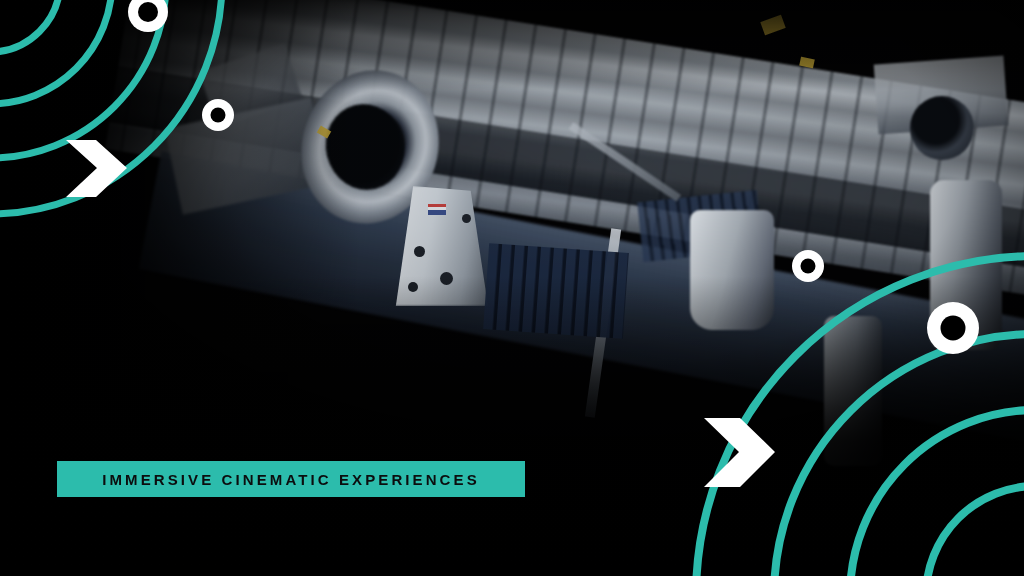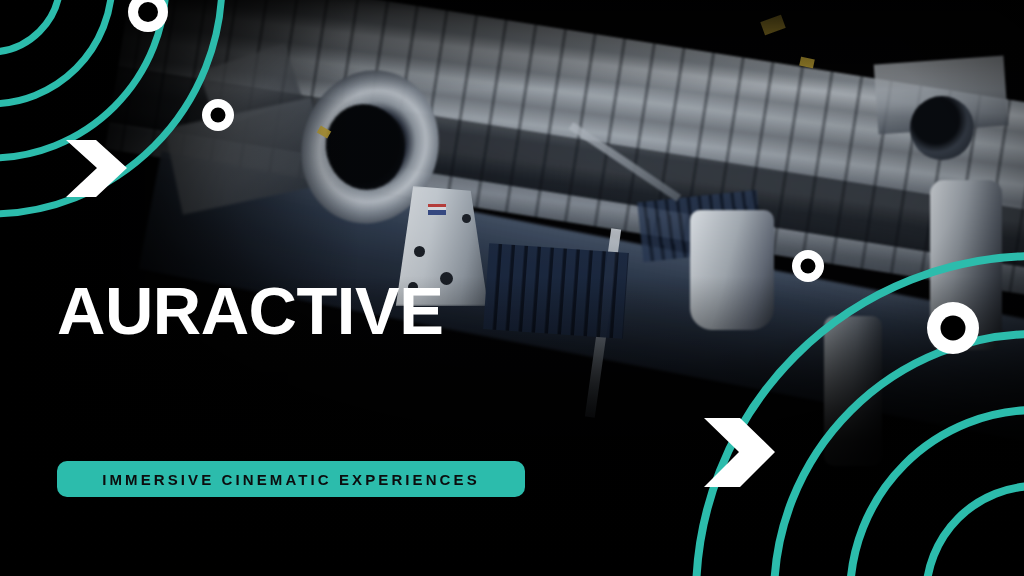--- a/index.html
+++ b/index.html
@@ -331,21 +331,20 @@
   }
   .subtitle-bar {
     position: absolute;
     left: 57px;
     top: 461px;
     width: 468px;
     height: 36px;
     display: flex;
     align-items: center;
     justify-content: center;
-    border-radius: 10px;
   }
   .subtitle-text {
     color: #0b0d0e;
     font-family: "Liberation Sans", sans-serif;
     font-weight: 700;
     font-size: 15px;
     letter-spacing: 3.1px;
     white-space: nowrap;
   }
 </style>
@@ -431,20 +430,19 @@
       <circle cx="808" cy="266" r="16" fill="#FFFFFF"></circle>
       <circle cx="808" cy="266" r="7.5" fill="#000000"></circle>
     </g>
     <g>
       <circle cx="953" cy="328" r="26" fill="#FFFFFF"></circle>
       <circle cx="953" cy="328" r="12.5" fill="#000000"></circle>
     </g>
   </svg>
 
   <div class="text-block">
-    <div class="headline">AURACTIVE</div>
   </div>
 
   <div class="subtitle-bar" id="subtitle-bar" style="background: rgb(44, 188, 172);">
     <span class="subtitle-text">IMMERSIVE CINEMATIC EXPERIENCES</span>
   </div>
 
 </div>
 
 </body></html>

